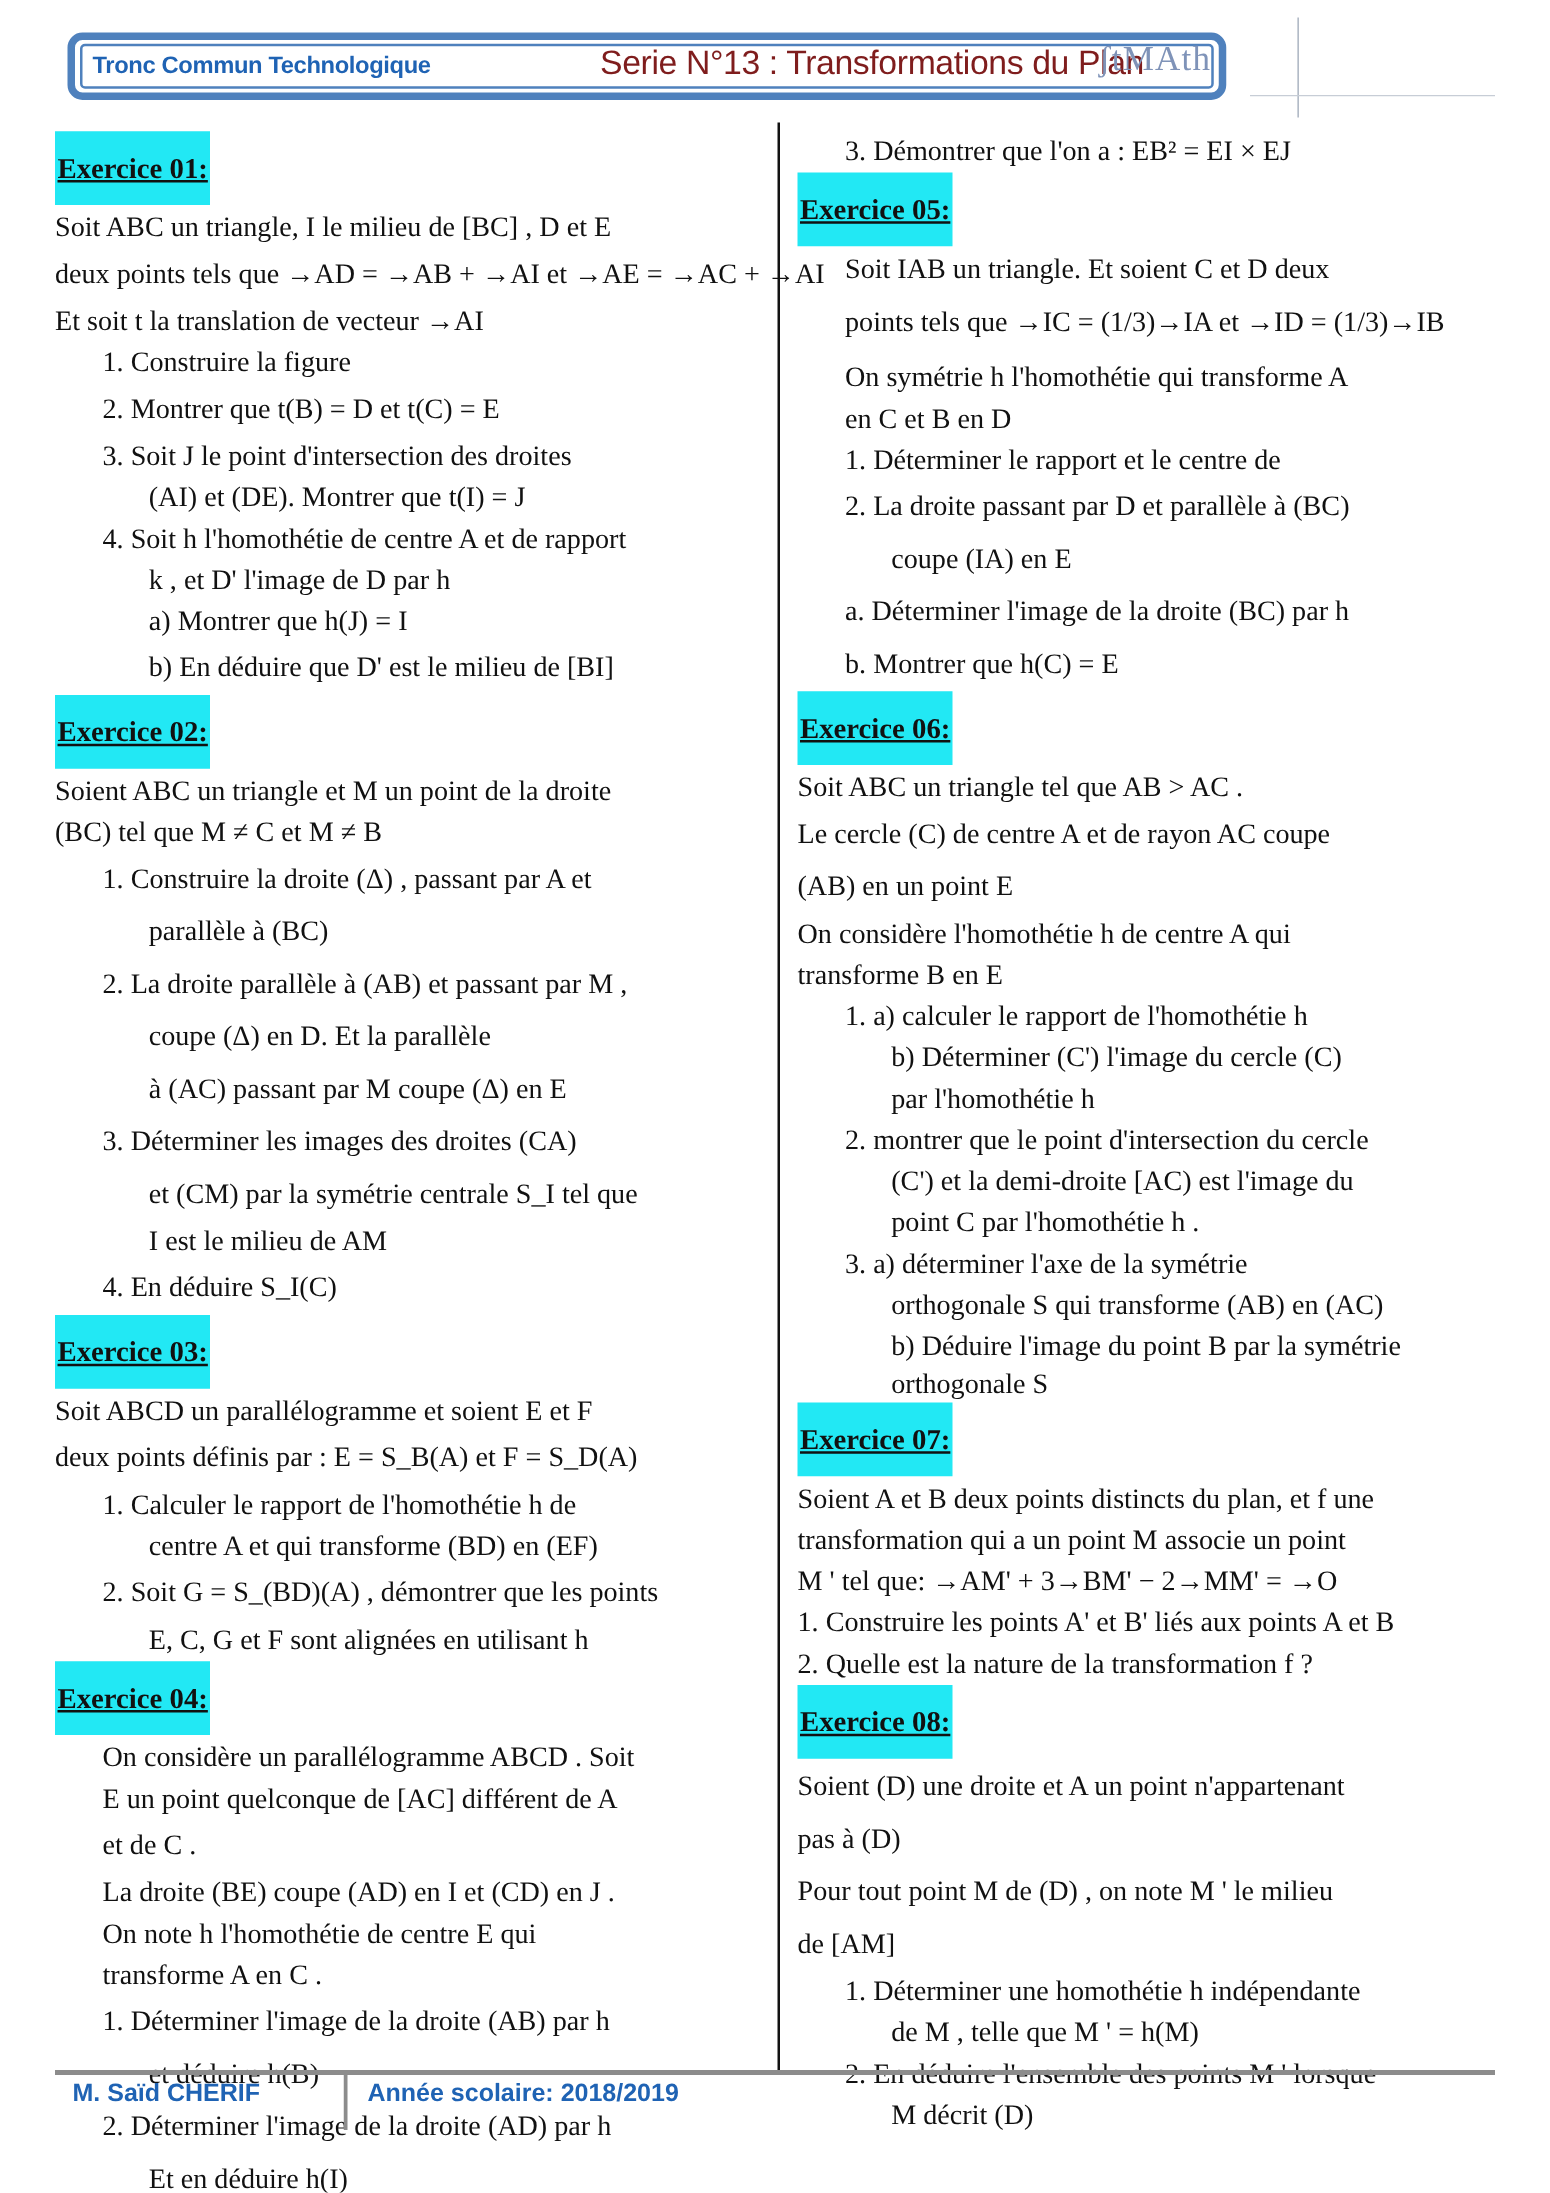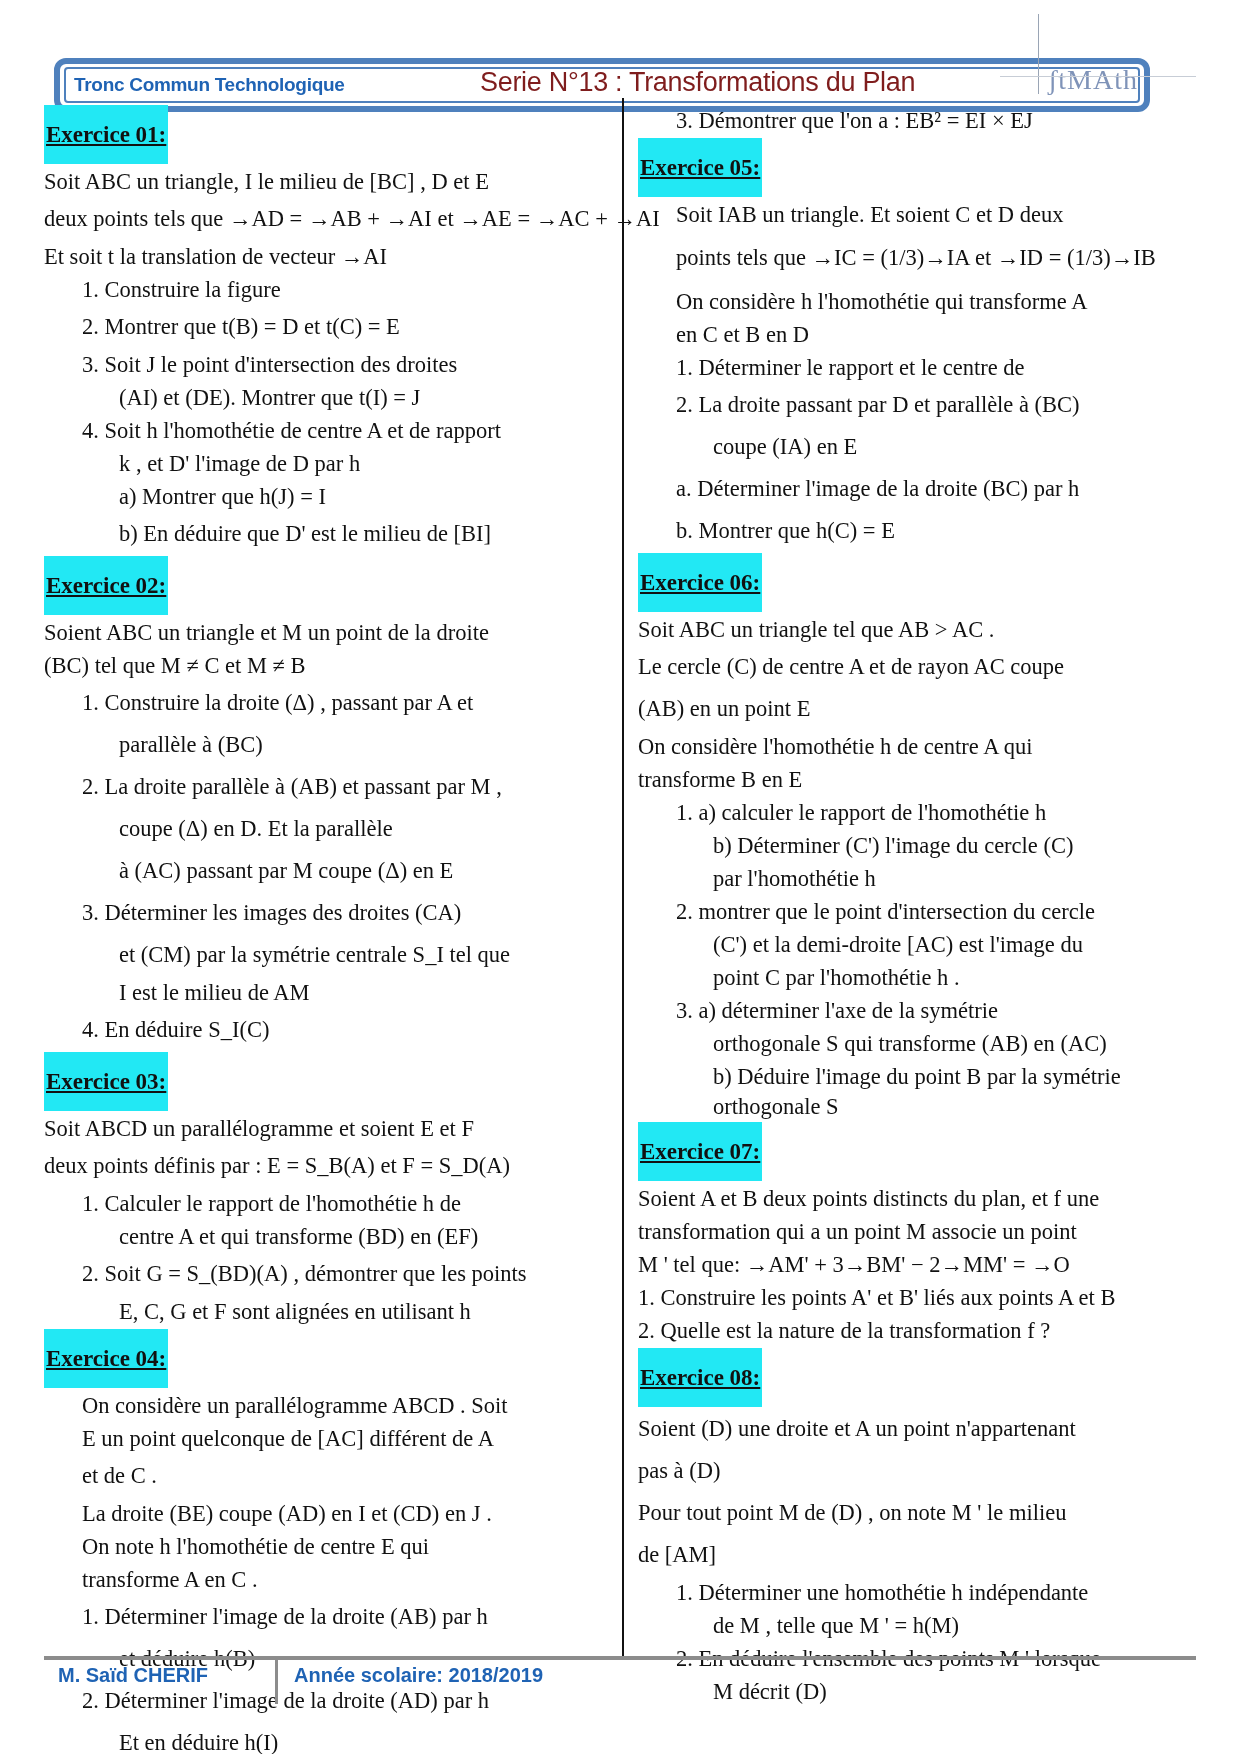--- a/index.html
+++ b/index.html
@@ -1,21 +1,21 @@
 <!DOCTYPE html>
 <html><head>
 <meta charset="utf-8">
 <style>
   html, body { margin:0; padding:0; background:#ffffff; }
   body { width:1240px; height:1754px; position:relative; overflow:hidden;
          font-family:"Liberation Serif","DejaVu Serif",serif; color:#111; }
 
   
-  .header-outer { position:absolute; left:54px; top:26px; width:1096px; height:54px;
-                  border:6px solid #4f81bd; border-radius:12px; box-sizing:border-box;margin-top:32px; }
+  .header-outer { position:absolute; left:54px; top:26px; width:927px; height:54px;
+                  border:6px solid #4f81bd; border-radius:12px; box-sizing:border-box; }
   .header-inner { position:absolute; left:4px; top:3px; right:4px; bottom:3px;
                   border:2px solid #4f81bd; border-radius:4px; }
   .header-left { position:absolute; left:14px; top:10px; font-family:"Liberation Sans","DejaVu Sans",sans-serif;
                  font-size:19px; color:#1f63b4; font-weight:bold; letter-spacing:-0.3px; }
   .header-title { position:absolute; left:420px; top:3px; font-family:"Liberation Sans","DejaVu Sans",sans-serif;
                   font-size:27px; color:#7f1d1d; letter-spacing:-0.3px; }
   .header-logo { position:absolute; right:6px; top:0px; font-family:"Liberation Serif","DejaVu Serif",serif;
                  font-size:28px; color:#7f93b8; letter-spacing:1px; }
   .logo-vline { position:absolute; left:1038px; top:14px; width:1px; height:80px; background:#9aa5b5; }
   .logo-hline { position:absolute; left:1000px; top:76px; width:196px; height:1px; background:#c7cdd6; }
@@ -114,21 +114,21 @@
   </div>
 </div>
 
 <div class="col col-right">
   <p class="p ind1">3.  Démontrer que l'on a : EB² = EI × EJ</p>
 
   <div>
     <span class="ex-title">Exercice 05:</span>
     <p class="p ind1">Soit IAB un triangle. Et soient C et D deux</p>
     <p class="p ind1" style="line-height:54px;">points tels que →IC = (1/3)→IA et →ID = (1/3)→IB</p>
-    <p class="p ind1">On considère h l'homothétie qui transforme A</p>
+    <p class="p ind1">On symétrie h l'homothétie qui transforme A</p>
     <p class="p ind1">en C et B en D</p>
     <p class="p ind1">1.  Déterminer le rapport et le centre de</p>
     <p class="p ind1 tall">2.  La droite passant par D et parallèle à (BC)</p>
     <p class="p ind2 tall">coupe (IA) en E</p>
     <p class="p ind1 tall">a.  Déterminer l'image de la droite (BC) par h</p>
     <p class="p ind1 tall">b.  Montrer que h(C) = E</p>
   </div>
 
   <div>
     <span class="ex-title">Exercice 06:</span>

